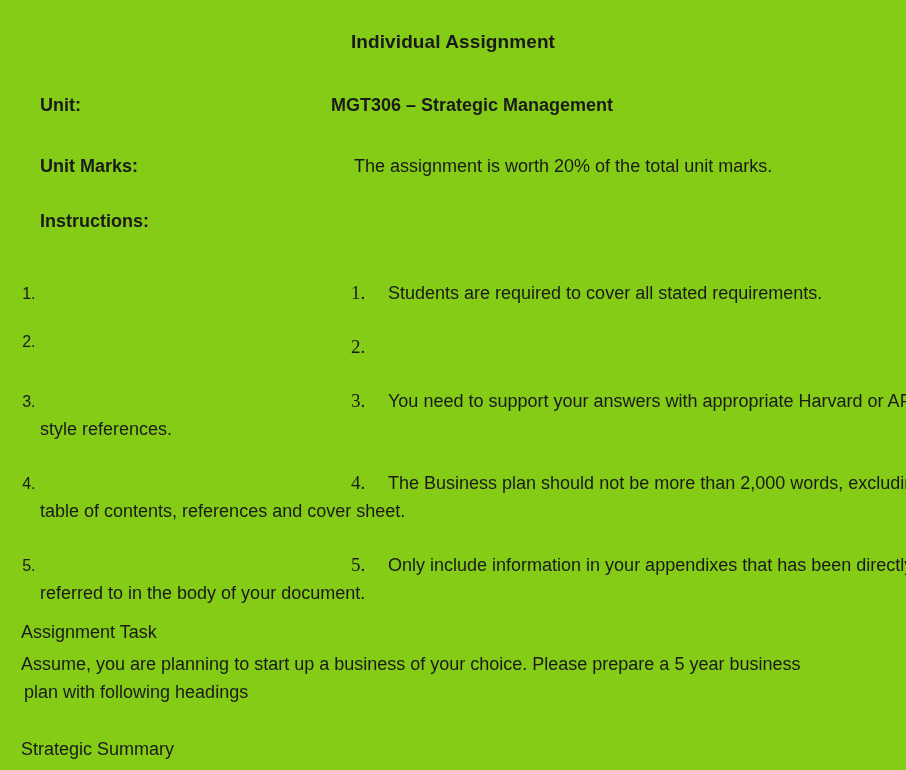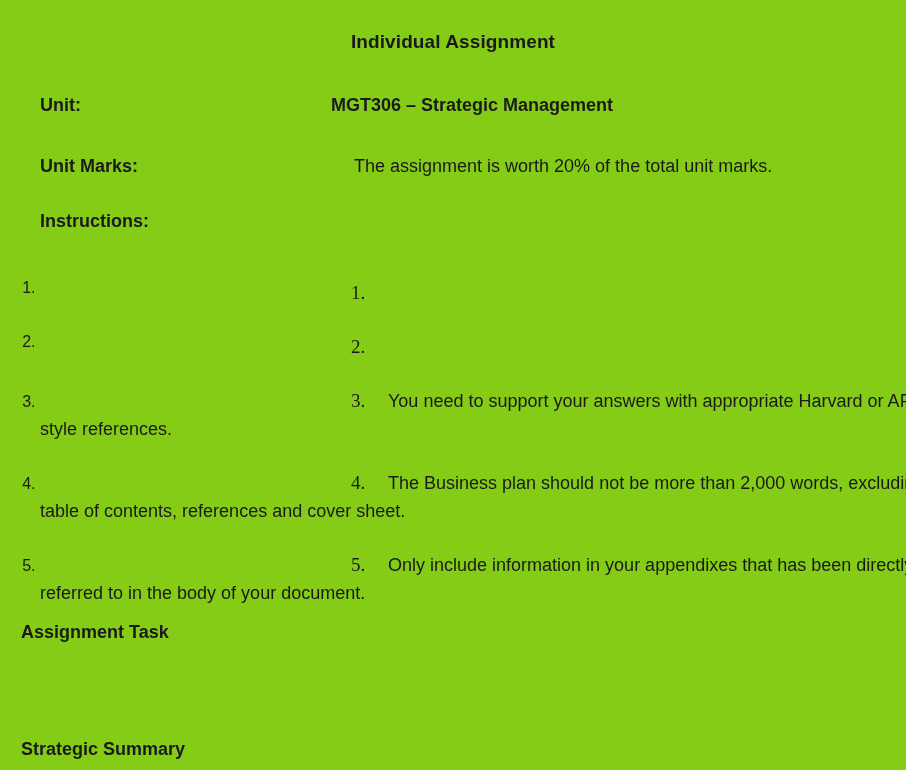--- a/index.html
+++ b/index.html
@@ -107,21 +107,21 @@
     font-size: 18px;
     line-height: 28px;
     color: #1a1a1a;
   }
 
   
   .section-heading {
     position: absolute;
     left: 21px;
     font-size: 18px;
-    font-weight: bold;
+    font-weight: normal;
     line-height: 1.25;
     white-space: nowrap;
   }
   .heading-assignment-task { top: 621px; }
   .heading-executive-summary { top: 738px; }
 
   .task-body {
     position: absolute;
     top: 650px;
     left: 21px;
@@ -151,36 +151,41 @@
     <span class="meta-value meta-value-marks">The assignment is worth 20% of the total unit marks.</span>
   </div>
 
   <div class="meta-row meta-row-instructions">
     <span class="meta-label">Instructions:</span>
   </div>
 
   <ol class="instruction-list">
     <li class="instruction-item">
       <span class="instruction-num">1.</span>
+      <span class="instruction-text">Students are required to cover all stated requirements.</span>
     </li>
     <li class="instruction-item">
       <span class="instruction-num">2.</span>
     </li>
     <li class="instruction-item">
       <span class="instruction-num">3.</span>
       <span class="instruction-text">You need to support your answers with appropriate Harvard or APA style references.</span>
     </li>
     <li class="instruction-item">
       <span class="instruction-num">4.</span>
       <span class="instruction-text">The Business plan should not be more than 2,000 words, excluding table of contents, references and cover sheet.</span>
     </li>
     <li class="instruction-item">
       <span class="instruction-num">5.</span>
       <span class="instruction-text">Only include information in your appendixes that has been directly referred to in the body of your document.</span>
     </li>
   </ol>
 
   <div class="section-heading heading-assignment-task">Assignment Task</div>
 
+  <div class="task-body">
+    <span>Assume, you are planning to start up a business of your choice. Please prepare a 5 year business</span>
+    <span class="line-2">plan with following headings</span>
+  </div>
 
   <div class="section-heading heading-executive-summary">Strategic Summary</div>
 
 </div>
 
 </body></html>

